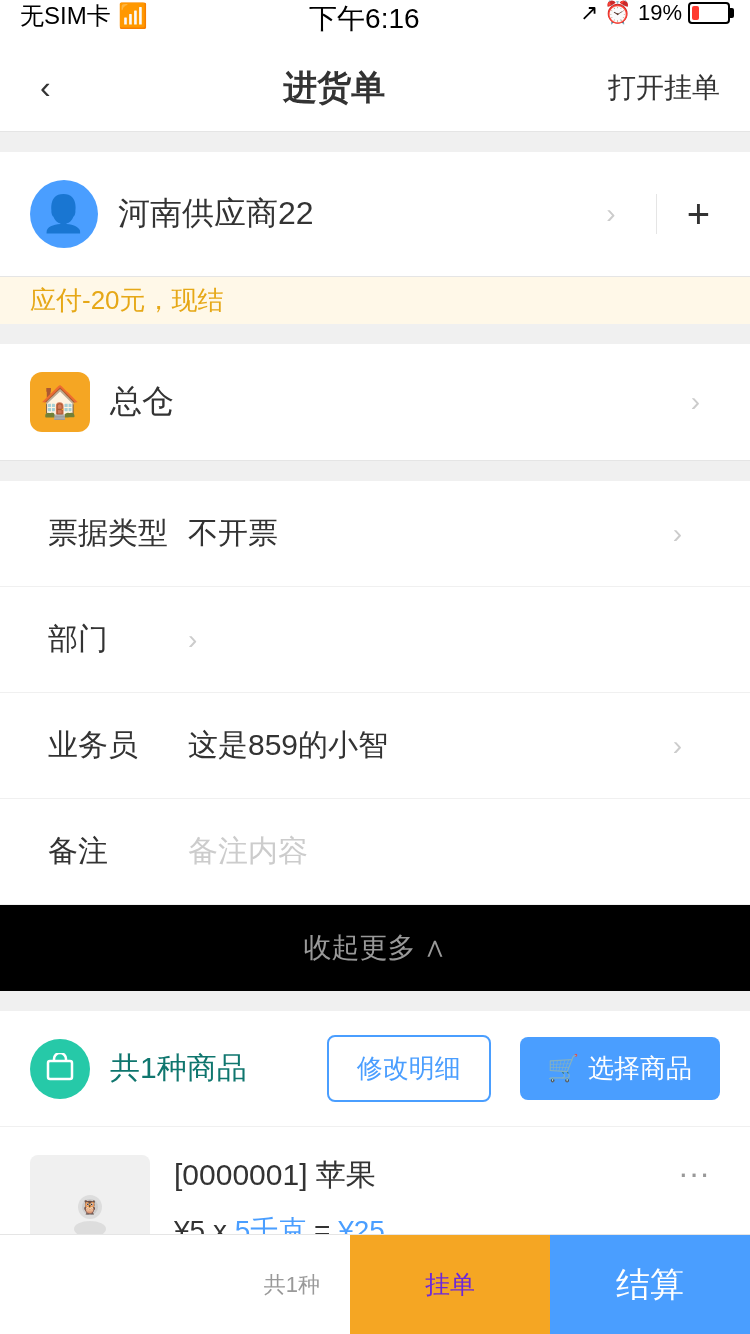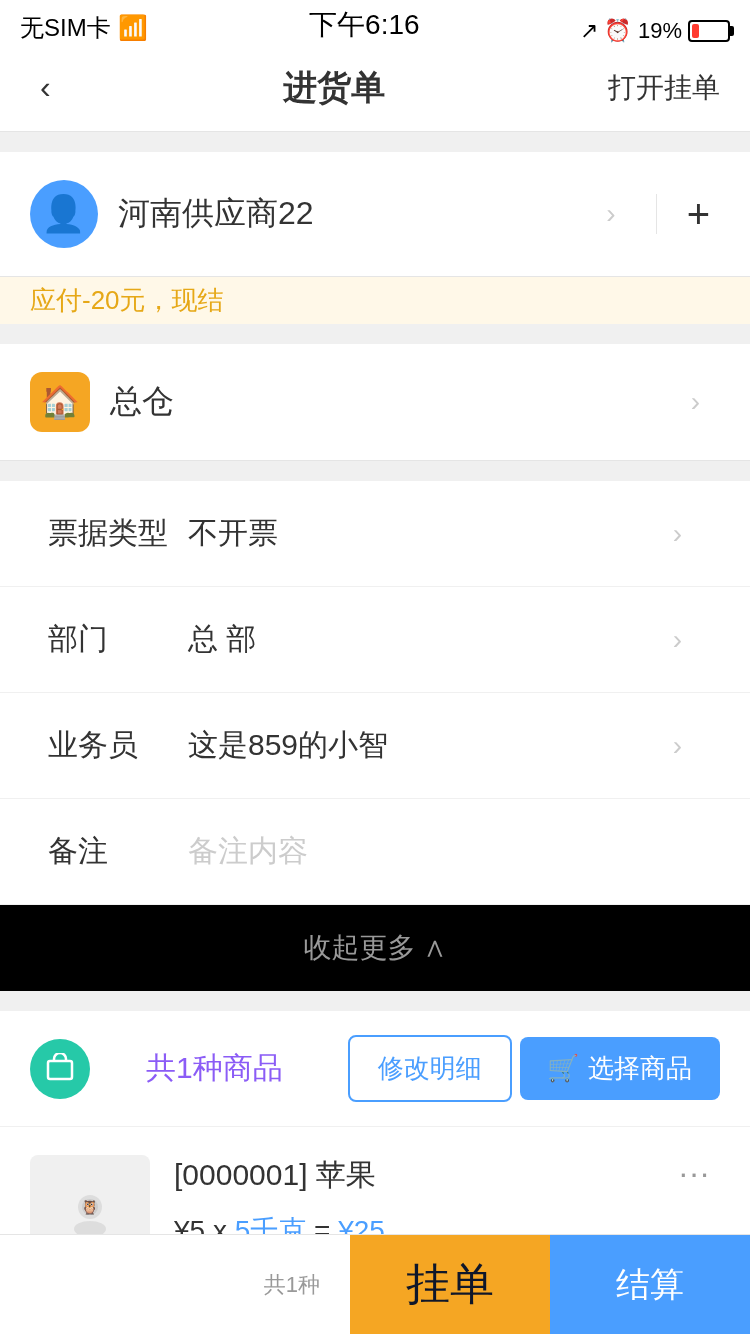--- a/index.html
+++ b/index.html
@@ -12,21 +12,21 @@
       font-size: 28px;
       color: #333;
     }
 
     
     .status-bar {
       width: 750px;
       height: 44px;
       background: #fff;
       display: flex;
-      align-items: flex-end;
+      align-items: flex-start;
       justify-content: space-between;
       padding: 0 20px;
       font-size: 24px;
       color: #000;
     }
     .status-left { display: flex; align-items: center; gap: 8px; }
     .status-center { font-size: 28px; font-weight: 500; }
     .status-right { display: flex; align-items: center; gap: 6px; font-size: 22px; }
     .battery-icon {
       width: 42px; height: 22px;
@@ -227,32 +227,31 @@
       align-items: center;
       justify-content: center;
       color: #fff;
       font-size: 28px;
       margin-right: 20px;
       flex-shrink: 0;
     }
     .product-count {
       flex: 1;
       font-size: 30px;
-      color: #8b5cf6;
-      margin-left: 36px;
+      color: #0f766e;
     }
     .btn-outline {
       border: 2px solid #4a9eff;
       color: #4a9eff;
       background: #fff;
       border-radius: 8px;
       padding: 14px 28px;
       font-size: 26px;
       cursor: pointer;
-      margin-right: 8px;
+      margin-right: 29px;
     }
     .btn-blue {
       background: #4a9eff;
       color: #fff;
       border: none;
       border-radius: 8px;
       padding: 14px 28px;
       font-size: 26px;
       cursor: pointer;
       display: flex;
@@ -334,22 +333,22 @@
     }
     .total-count {
       font-size: 22px;
       color: #999;
       text-align: right;
     }
     .btn-hang {
       width: 200px;
       height: 100px;
       background: #f5a623;
-      color: #0f172a;
-      font-size: 44px;
+      color: #6d28d9;
+      font-size: 25px;
       border: none;
       cursor: pointer;
       display: flex;
       align-items: center;
       justify-content: center;
     }
     .btn-checkout {
       width: 200px;
       height: 100px;
       background: #4a9eff;
@@ -420,21 +419,20 @@
 <div class="card-section">
 
   <div class="form-row">
     <span class="form-label">票据类型</span>
     <span class="form-value">不开票</span>
     <span class="chevron-right">›</span>
   </div>
 
   <div class="form-row">
     <span class="form-label">部门</span>
-    <span class="form-value">总 部</span>
     <span class="chevron-right">›</span>
   </div>
 
   <div class="form-row">
     <span class="form-label">业务员</span>
     <span class="form-value">这是859的小智</span>
     <span class="chevron-right">›</span>
   </div>
 
   <div class="form-row">

